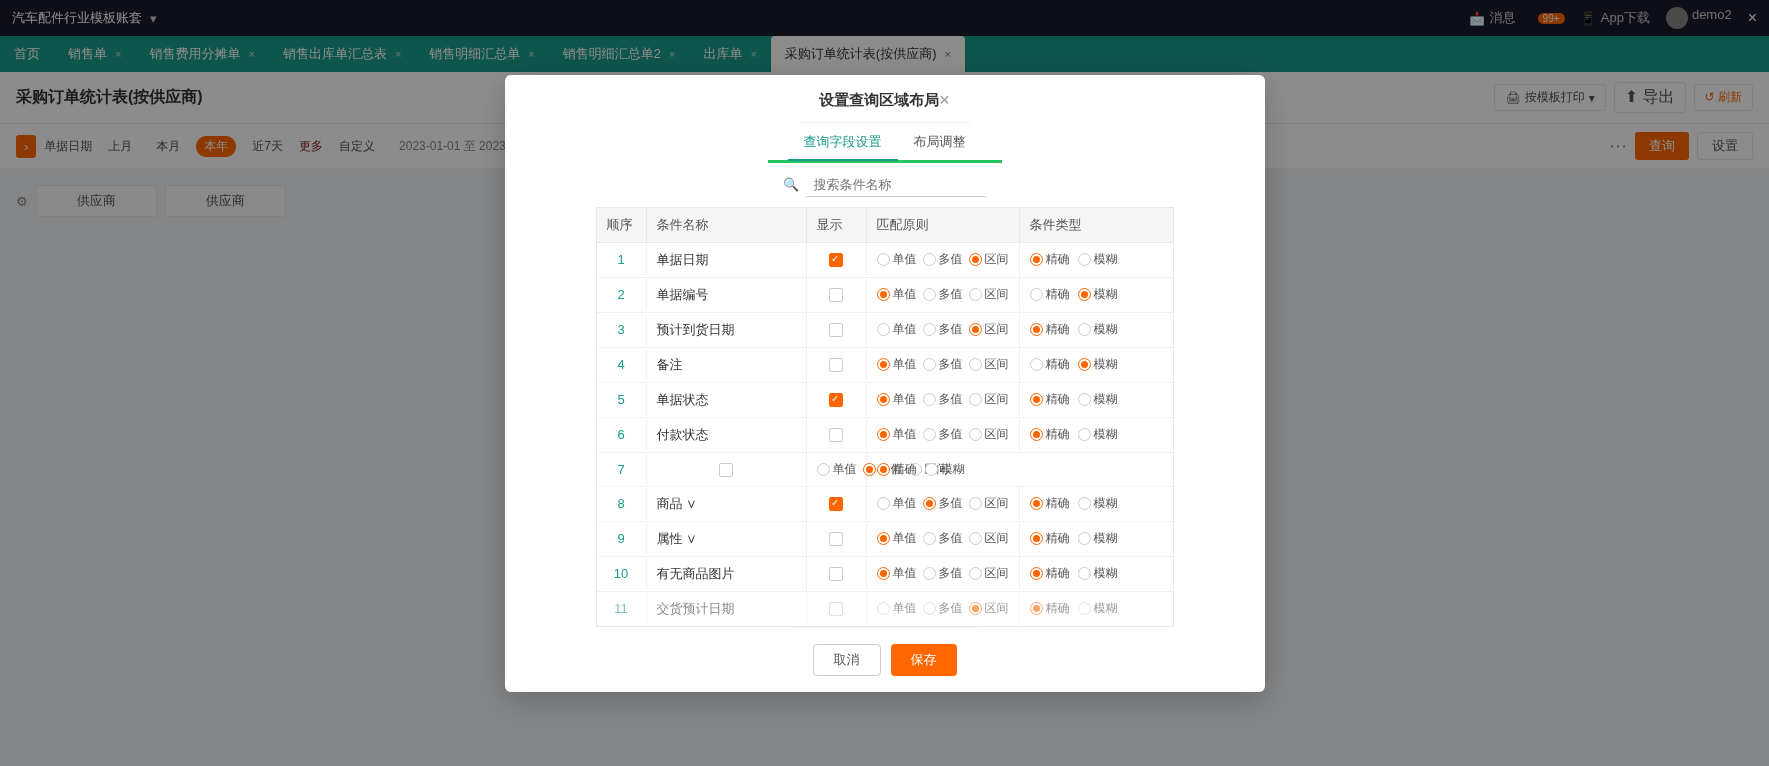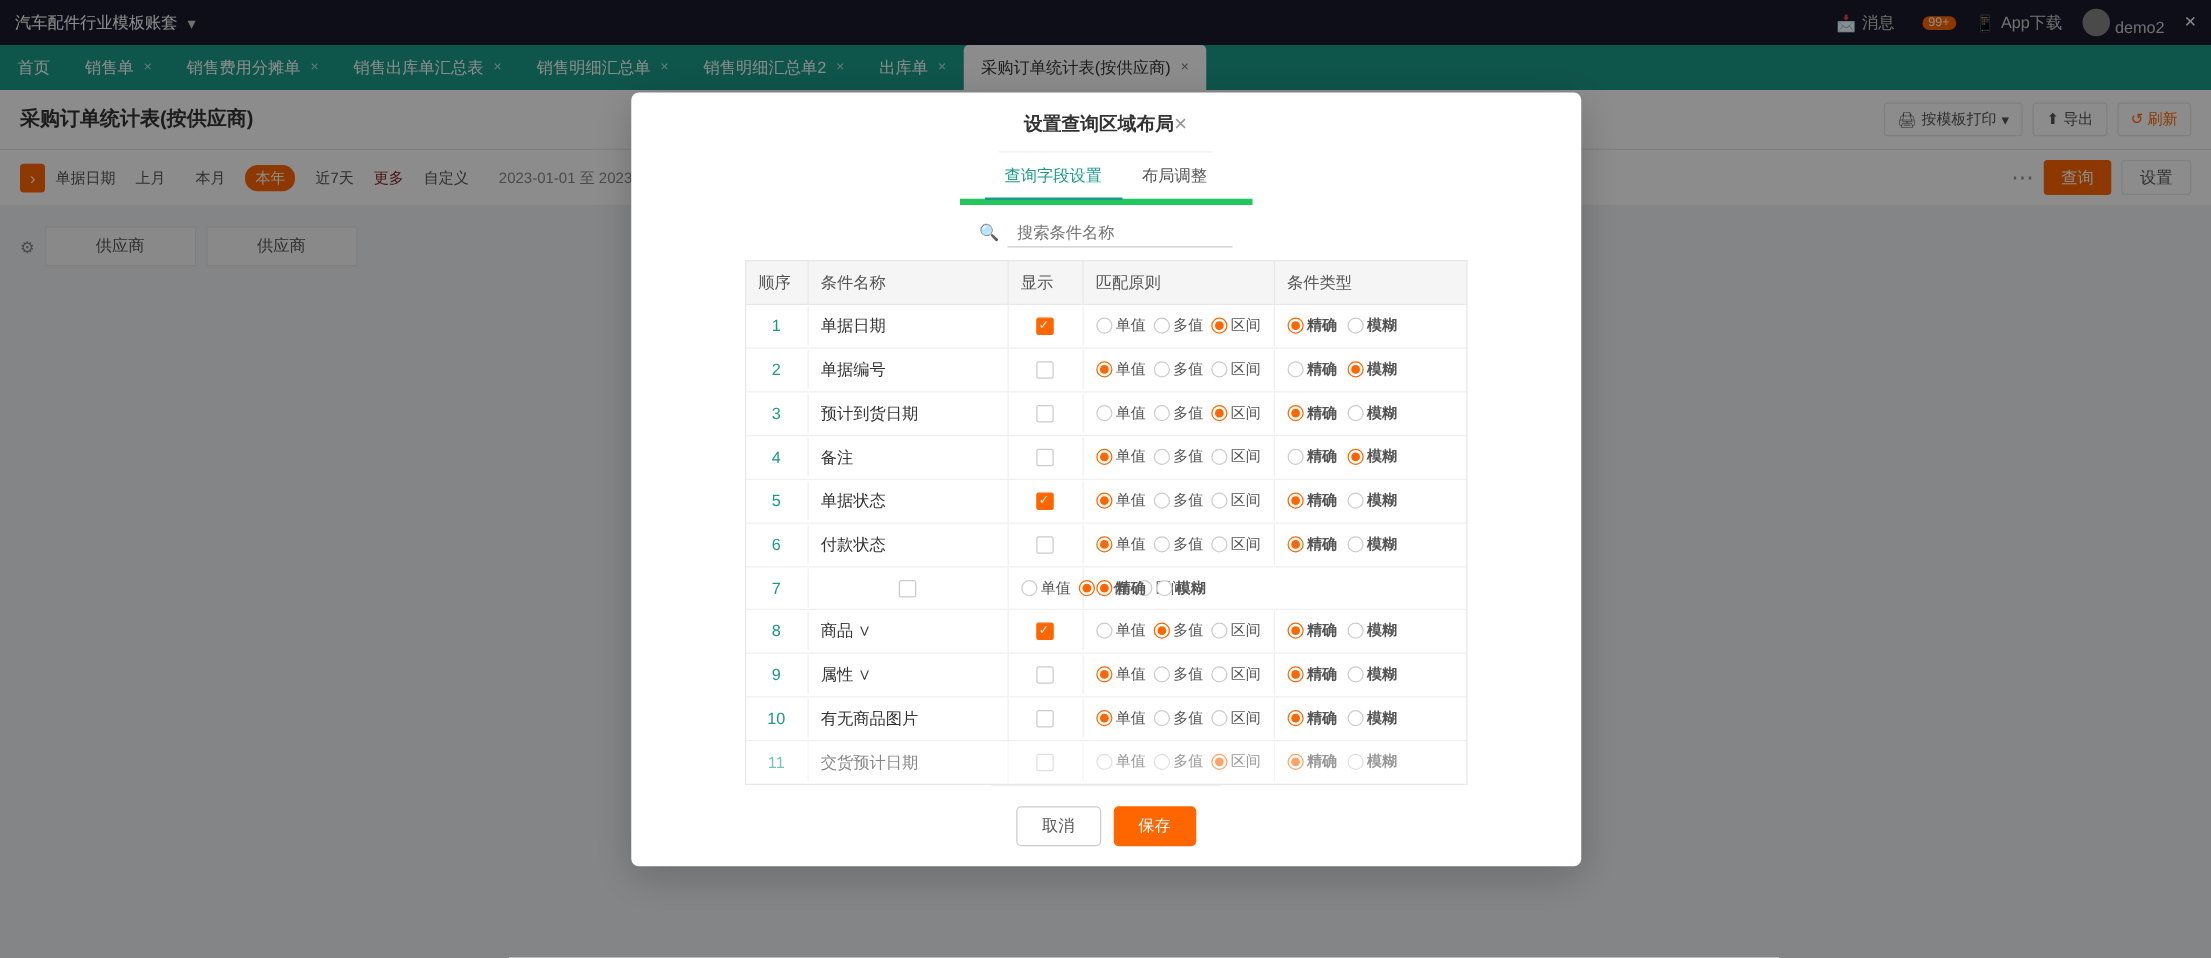--- a/index.html
+++ b/index.html
@@ -52,21 +52,21 @@
       background: #fff;
       padding: 10px 16px;
       display: flex;
       align-items: center;
       justify-content: space-between;
       border-bottom: 1px solid #e8e8e8;
     }
     .page-title { font-size: 16px; font-weight: bold; color: #333; }
     .header-actions { display: flex; align-items: center; gap: 8px; }
     .btn-print { border: 1px solid #e8e8e8; background: #fff; padding: 4px 10px; border-radius: 3px; cursor: pointer; color: #555; font-size: 12px; display: flex; align-items: center; gap: 4px; }
-    .btn-export { border: 1px solid #e8e8e8; background: #fff; padding: 4px 10px; border-radius: 3px; cursor: pointer; color: #555; font-size: 12px; }
+    .btn-export { border: 1px solid #e8e8e8; background: #fff; padding: 4px 10px; border-radius: 3px; cursor: pointer; color: #555; font-size: 16px; }
     .btn-refresh { border: 1px solid #e8e8e8; background: #fff; padding: 4px 10px; border-radius: 3px; cursor: pointer; color: #f60; font-size: 12px; }
 
     
     .filter-bar {
       background: #fff;
       padding: 8px 16px;
       display: flex;
       align-items: center;
       gap: 8px;
       border-bottom: 1px solid #f0f0f0;
@@ -121,21 +121,21 @@
       align-items: center;
       justify-content: space-between;
     }
     .dialog-title { font-size: 15px; font-weight: bold; color: #333; }
     .dialog-close { cursor: pointer; color: #999; font-size: 18px; line-height: 1; }
 
     
     .dialog-tabs {
       display: flex;
       padding: 0 20px;
-      border-bottom: 5px solid #22c55e;
+      border-bottom: 3px solid #22c55e;
     }
     .dialog-tab {
       padding: 10px 16px 8px;
       cursor: pointer;
       font-size: 13px;
       color: #555;
       border-bottom: 2px solid transparent;
       margin-bottom: -1px;
     }
     .dialog-tab.active {
@@ -191,21 +191,21 @@
       border-bottom: 1px solid #f0f0f0;
       align-items: center;
     }
     .table-row:last-child { border-bottom: none; }
     .td {
       padding: 8px 10px;
       font-size: 13px;
       color: #333;
       border-right: 1px solid #f0f0f0;
     }
-    .td:last-child { border-right: none; font-weight: bold; }
+    .td:last-child { border-right: none; }
     .td.center { text-align: center; }
     .td.order { color: #1a9b8a; text-align: center; font-weight: 500; }
 
     
     .cb {
       width: 14px; height: 14px;
       border: 1px solid #ccc;
       border-radius: 2px;
       display: inline-block;
       cursor: pointer;
@@ -296,21 +296,21 @@
   <div class="top-nav-right">
     <span style="display:flex;align-items:center;gap:4px;cursor:pointer;">
       <span>📩</span>
       <span>消息</span>
       <span class="badge">99+</span>
     </span>
     <span style="display:flex;align-items:center;gap:4px;cursor:pointer;">
       <span>📱</span>
       <span>App下载</span>
     </span>
-    <span style="display:flex;align-items:flex-end;gap:4px;cursor:pointer;">
+    <span style="display:flex;align-items:flex-start;gap:4px;cursor:pointer;">
       <span style="width:22px;height:22px;border-radius:50%;background:#888;display:inline-block;"></span>
       <span>demo2</span>
     </span>
     <span class="close-x">×</span>
   </div>
 </div>
 
 <div class="tab-bar">
   <div class="tab-item">
     <span>首页</span>

